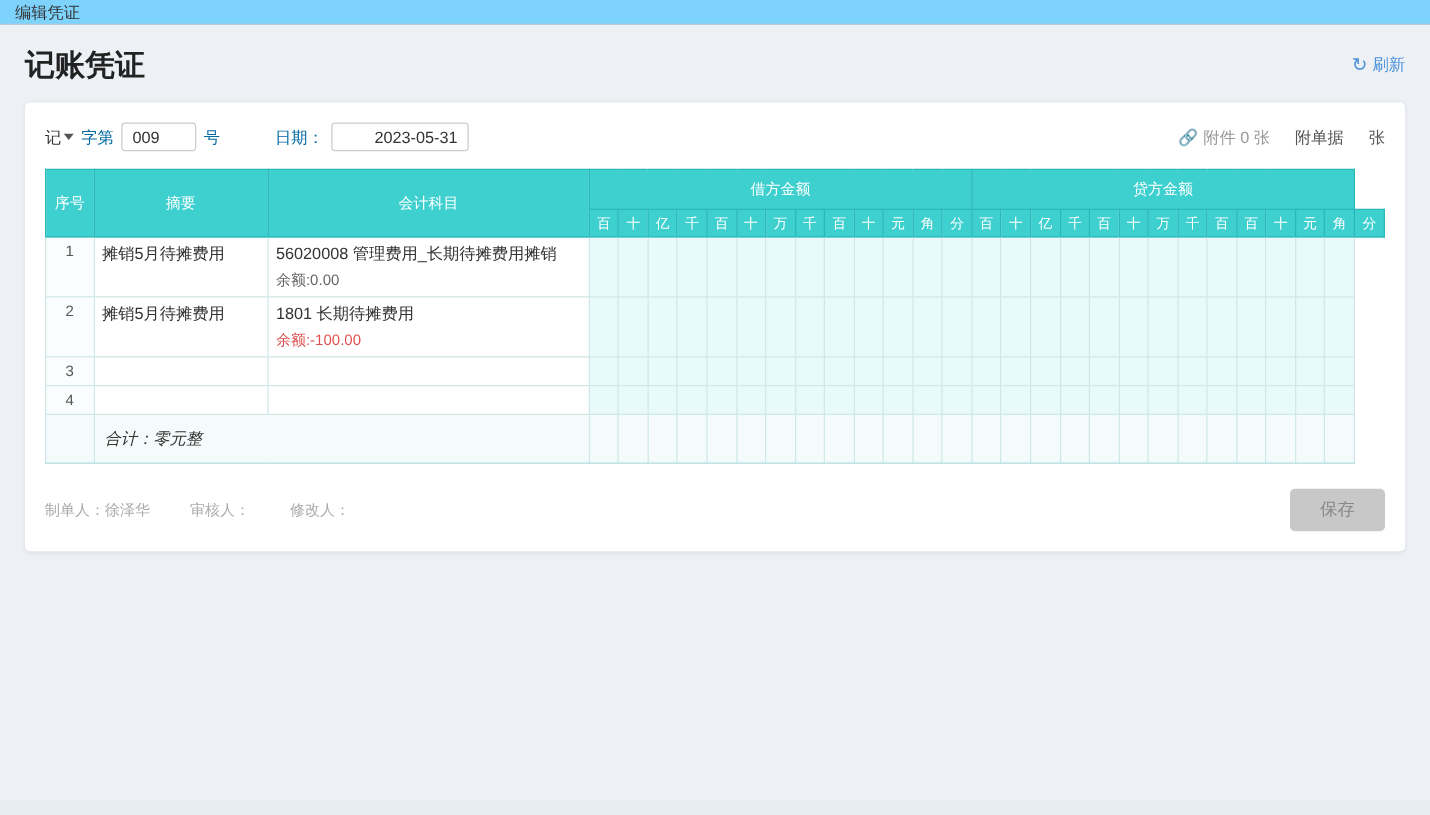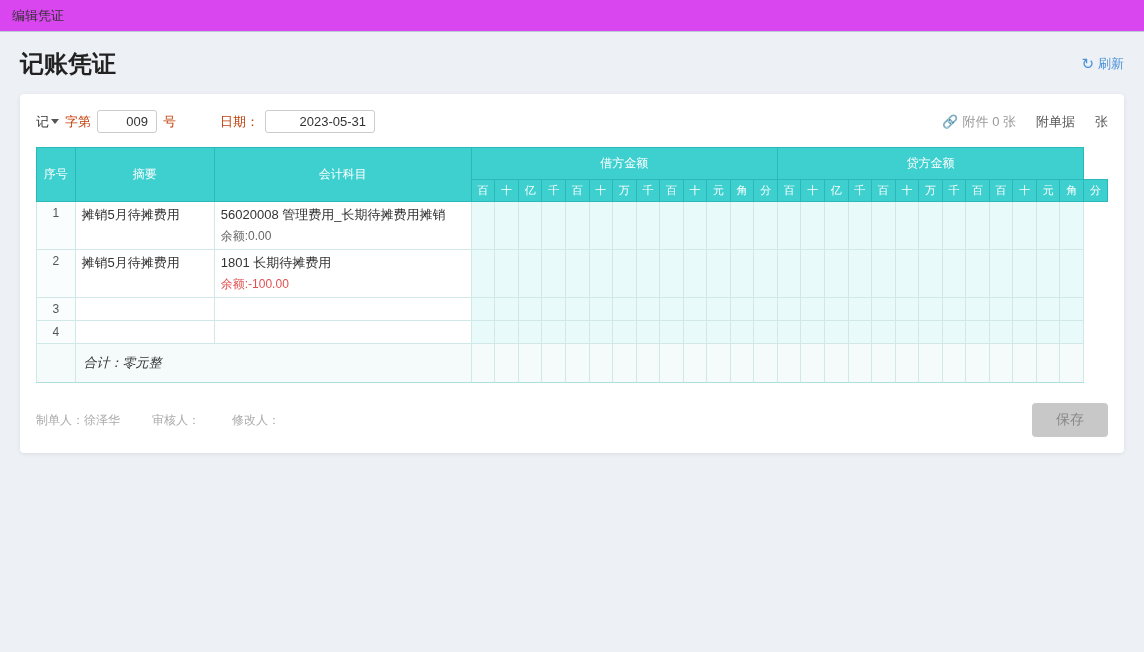--- a/index.html
+++ b/index.html
@@ -5,22 +5,22 @@
     * { box-sizing: border-box; margin: 0; padding: 0; }
     body {
       font-family: "Microsoft YaHei", "PingFang SC", sans-serif;
       font-size: 13px;
       background: #e8edf2;
       width: 1144px;
       height: 652px;
       overflow: hidden;
     }
     .title-bar {
-      background: #d946ef;
-      height: 32px;
+      background: #7dd3fc;
+      height: 20px;
       display: flex;
       align-items: center;
       padding: 0 12px;
       font-size: 13px;
       color: #333;
       border-bottom: 1px solid #bbc9d6;
     }
     .main-area {
       background: #edf1f5;
       padding: 16px 20px;
@@ -59,37 +59,37 @@
       align-items: center;
       gap: 12px;
       margin-bottom: 14px;
     }
     .meta-group {
       display: flex;
       align-items: center;
       gap: 6px;
     }
     .meta-label {
-      color: #c2410c;
+      color: #0369a1;
       font-size: 13px;
     }
     .meta-dropdown {
       display: flex;
       align-items: center;
       gap: 2px;
       cursor: pointer;
       color: #333;
     }
     .meta-input {
       border: 1px solid #ccc;
       border-radius: 3px;
       padding: 3px 8px;
       font-size: 13px;
       width: 60px;
-      text-align: right;
+      text-align: left;
       color: #333;
     }
     .date-input {
       border: 1px solid #ccc;
       border-radius: 3px;
       padding: 3px 8px;
       font-size: 13px;
       width: 110px;
       color: #333;
       text-align: right;

